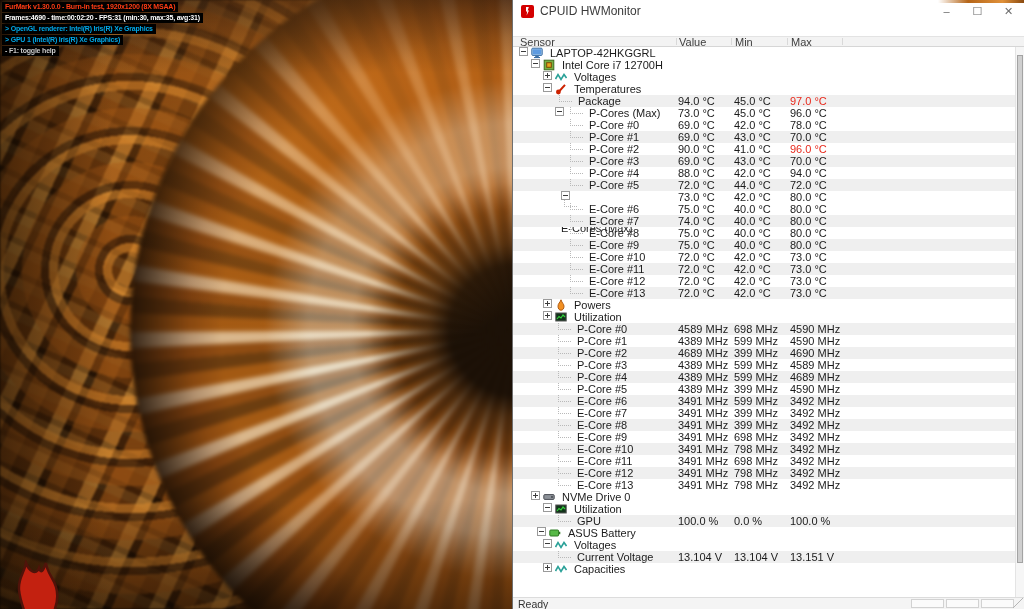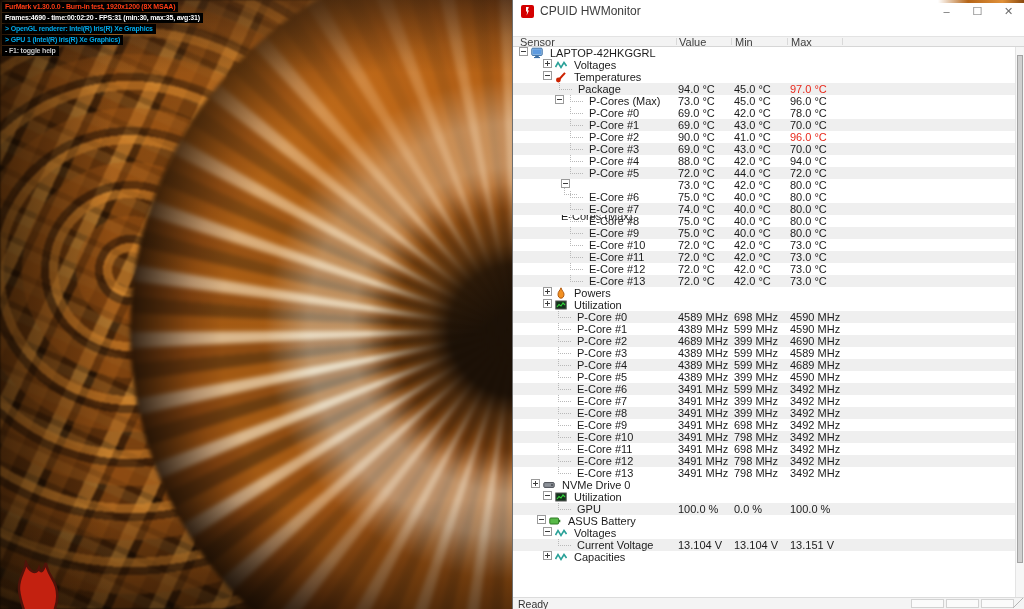--- a/index.html
+++ b/index.html
@@ -148,20 +148,30 @@
           <span class="ticon">
             <svg width="12" height="12" viewBox="0 0 12 12">
               <rect x="0.8" y="1.2" width="10.4" height="7.2" rx="1" fill="#9cc3e8" stroke="#3a6ea5"></rect>
               <rect x="2" y="2.4" width="8" height="4.8" fill="#5e9be0"></rect>
               <rect x="4.2" y="8.8" width="3.6" height="1.2" fill="#3a6ea5"></rect>
               <rect x="3" y="10" width="6" height="1.1" fill="#3a6ea5"></rect>
             </svg>
           </span>
           <span class="lab">LAPTOP-42HKGGRL</span>
         </div>
+        <div class="row" style="padding-left: 18px;">
+          <span class="exp"></span>
+          <span class="ticon">
+            <svg width="12" height="12" viewBox="0 0 12 12">
+              <rect x="1.2" y="1.2" width="9.6" height="9.6" fill="#76b043" stroke="#3d6b1e"></rect>
+              <rect x="3.7" y="3.7" width="4.6" height="4.6" fill="#e8a41c" stroke="#7a4a08"></rect>
+            </svg>
+          </span>
+          <span class="lab">Intel Core i7 12700H</span>
+        </div>
         <div class="row" style="padding-left: 30px;">
           <span class="exp plus"></span>
           <span class="ticon">
             <svg width="12" height="12" viewBox="0 0 12 12">
               <polyline points="0.5,8 3,3.5 6,8.5 9,3.5 11.5,7" fill="none" stroke="#2aa198" stroke-width="1.6"></polyline>
             </svg>
           </span>
           <span class="lab">Voltages</span>
         </div>
         <div class="row" style="padding-left: 30px;">

